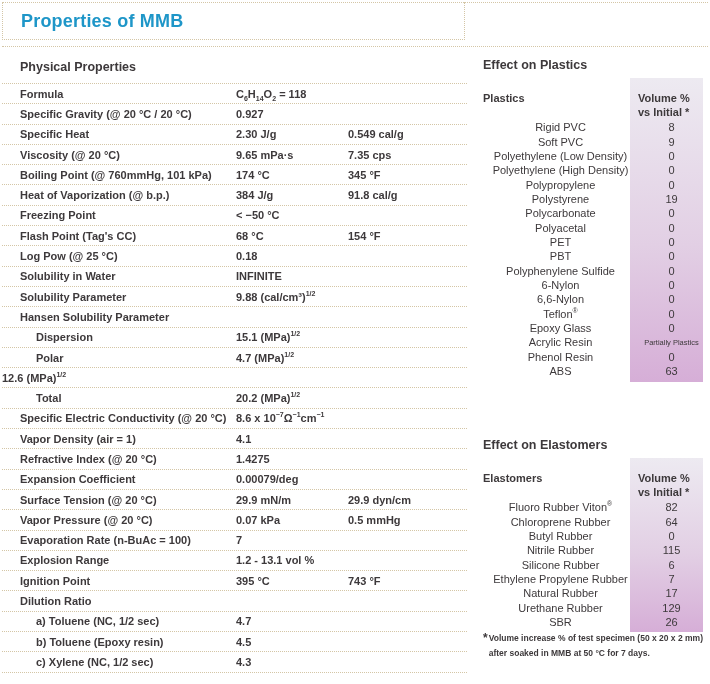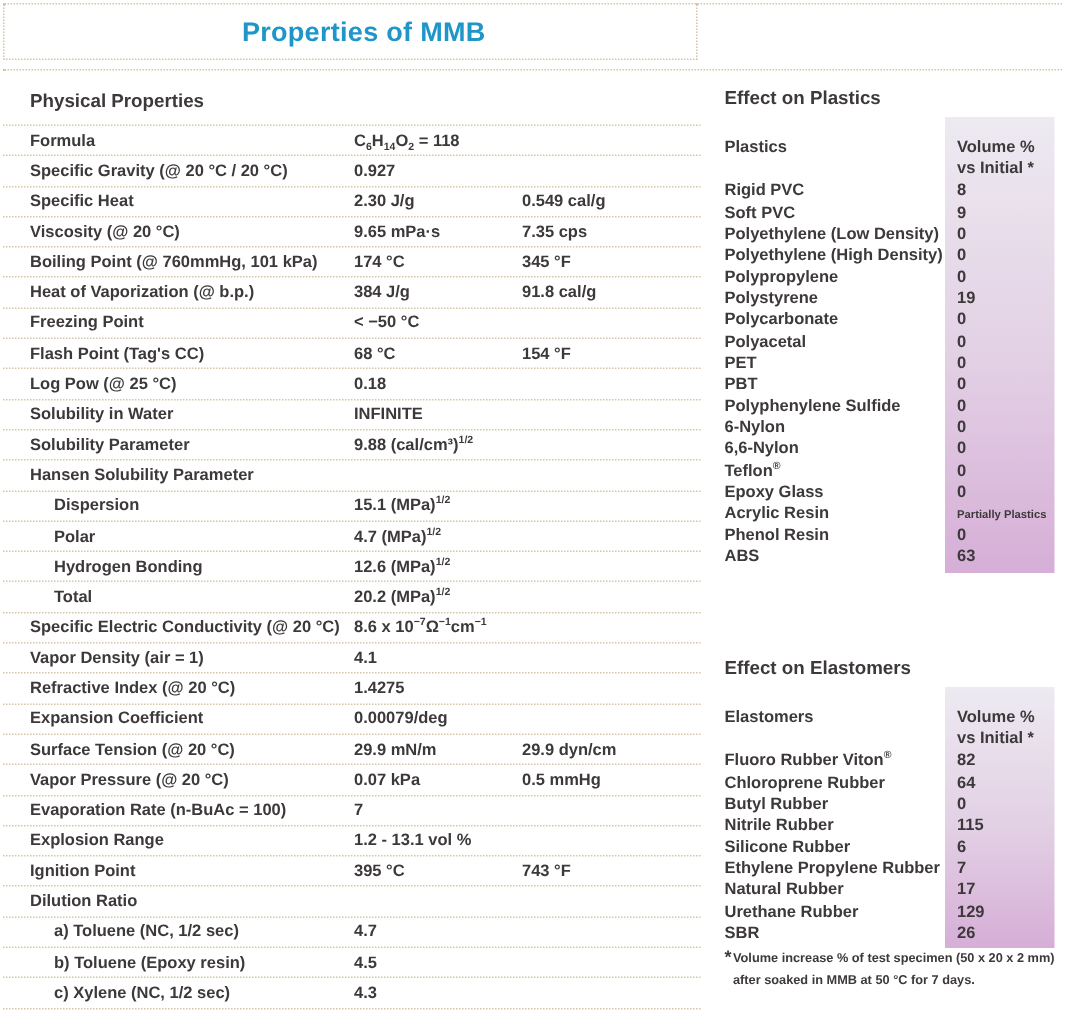--- a/index.html
+++ b/index.html
@@ -19,21 +19,21 @@
   .page{position:relative;width:710px;height:684px;overflow:hidden;background:#ffffff;}
 
   .top-rule{position:absolute;left:2px;top:2px;width:706px;border-top:1px dotted var(--rule);}
   .mid-rule{position:absolute;left:2px;top:46px;width:706px;border-top:1px dotted var(--rule);}
 
   .title-box{
     position:absolute;left:2px;top:2px;width:463px;height:38px;
     border-left:1px dotted var(--rule);border-right:1px dotted var(--rule);border-bottom:1px dotted var(--rule);
   }
   .title-box h1{
-    padding:9px 0 0 18px;font-size:18px;font-weight:bold;color:var(--accent);letter-spacing:.2px;text-align:center;
+    padding:9px 0 0 18px;font-size:18px;font-weight:bold;color:var(--accent);letter-spacing:.2px;
   }
 
   
   .left-table{position:absolute;left:2px;top:58px;width:465px;}
   .lt-heading{
     font-size:12.5px;font-weight:bold;padding:2px 0 9px 18px;
     border-bottom:1px dotted var(--rule);
   }
   .prop-row{
     display:grid;grid-template-columns:234px 112px 1fr;align-items:center;
@@ -54,21 +54,21 @@
     position:absolute;left:147px;top:22px;width:73px;
     background:linear-gradient(to bottom,var(--panel_top) 0%,var(--panel_mid) 55%,var(--panel_bottom) 100%);
   }
   .section-plastics .panel{height:304px;}
   .section-elastomers .panel{height:174px;}
   .rhead{position:absolute;top:36px;left:0;width:100%;display:grid;grid-template-columns:155px 1fr;}
   .rhead span{display:block;font-size:11px;font-weight:bold;line-height:13.5px;white-space:nowrap;}
   .rrows{position:absolute;top:64px;left:0;width:100%;}
   .rrow{
     display:grid;grid-template-columns:155px 1fr;align-items:center;
-    height:14.35px;font-size:11px;font-weight:bold;white-space:nowrap;
+    height:14.35px;font-size:11px;font-weight:normal;white-space:nowrap;text-align:center;
   }
   .rrow.small-val .val{font-size:7.5px;}
 
   .footnote{position:absolute;left:483px;top:631px;width:220px;display:flex;font-weight:bold;}
   .fn-star{font-size:12px;width:14px;line-height:14px;}
   .fn-text span{display:block;font-size:8.5px;line-height:15px;white-space:nowrap;}
 </style>
 </head>
 <body>
 
@@ -149,21 +149,20 @@
     <span class="label">Dispersion</span>
     <span class="val1">15.1 (MPa)<sup>1/2</sup></span>
     <span class="val2"></span>
   </div>
         <div class="prop-row indent">
     <span class="label">Polar</span>
     <span class="val1">4.7 (MPa)<sup>1/2</sup></span>
     <span class="val2"></span>
   </div>
         <div class="prop-row indent">
-    <span class="label">Hydrogen Bonding</span>
     <span class="val1">12.6 (MPa)<sup>1/2</sup></span>
     <span class="val2"></span>
   </div>
         <div class="prop-row indent">
     <span class="label">Total</span>
     <span class="val1">20.2 (MPa)<sup>1/2</sup></span>
     <span class="val2"></span>
   </div>
         <div class="prop-row">
     <span class="label">Specific Electric Conductivity (@ 20 °C)</span>

